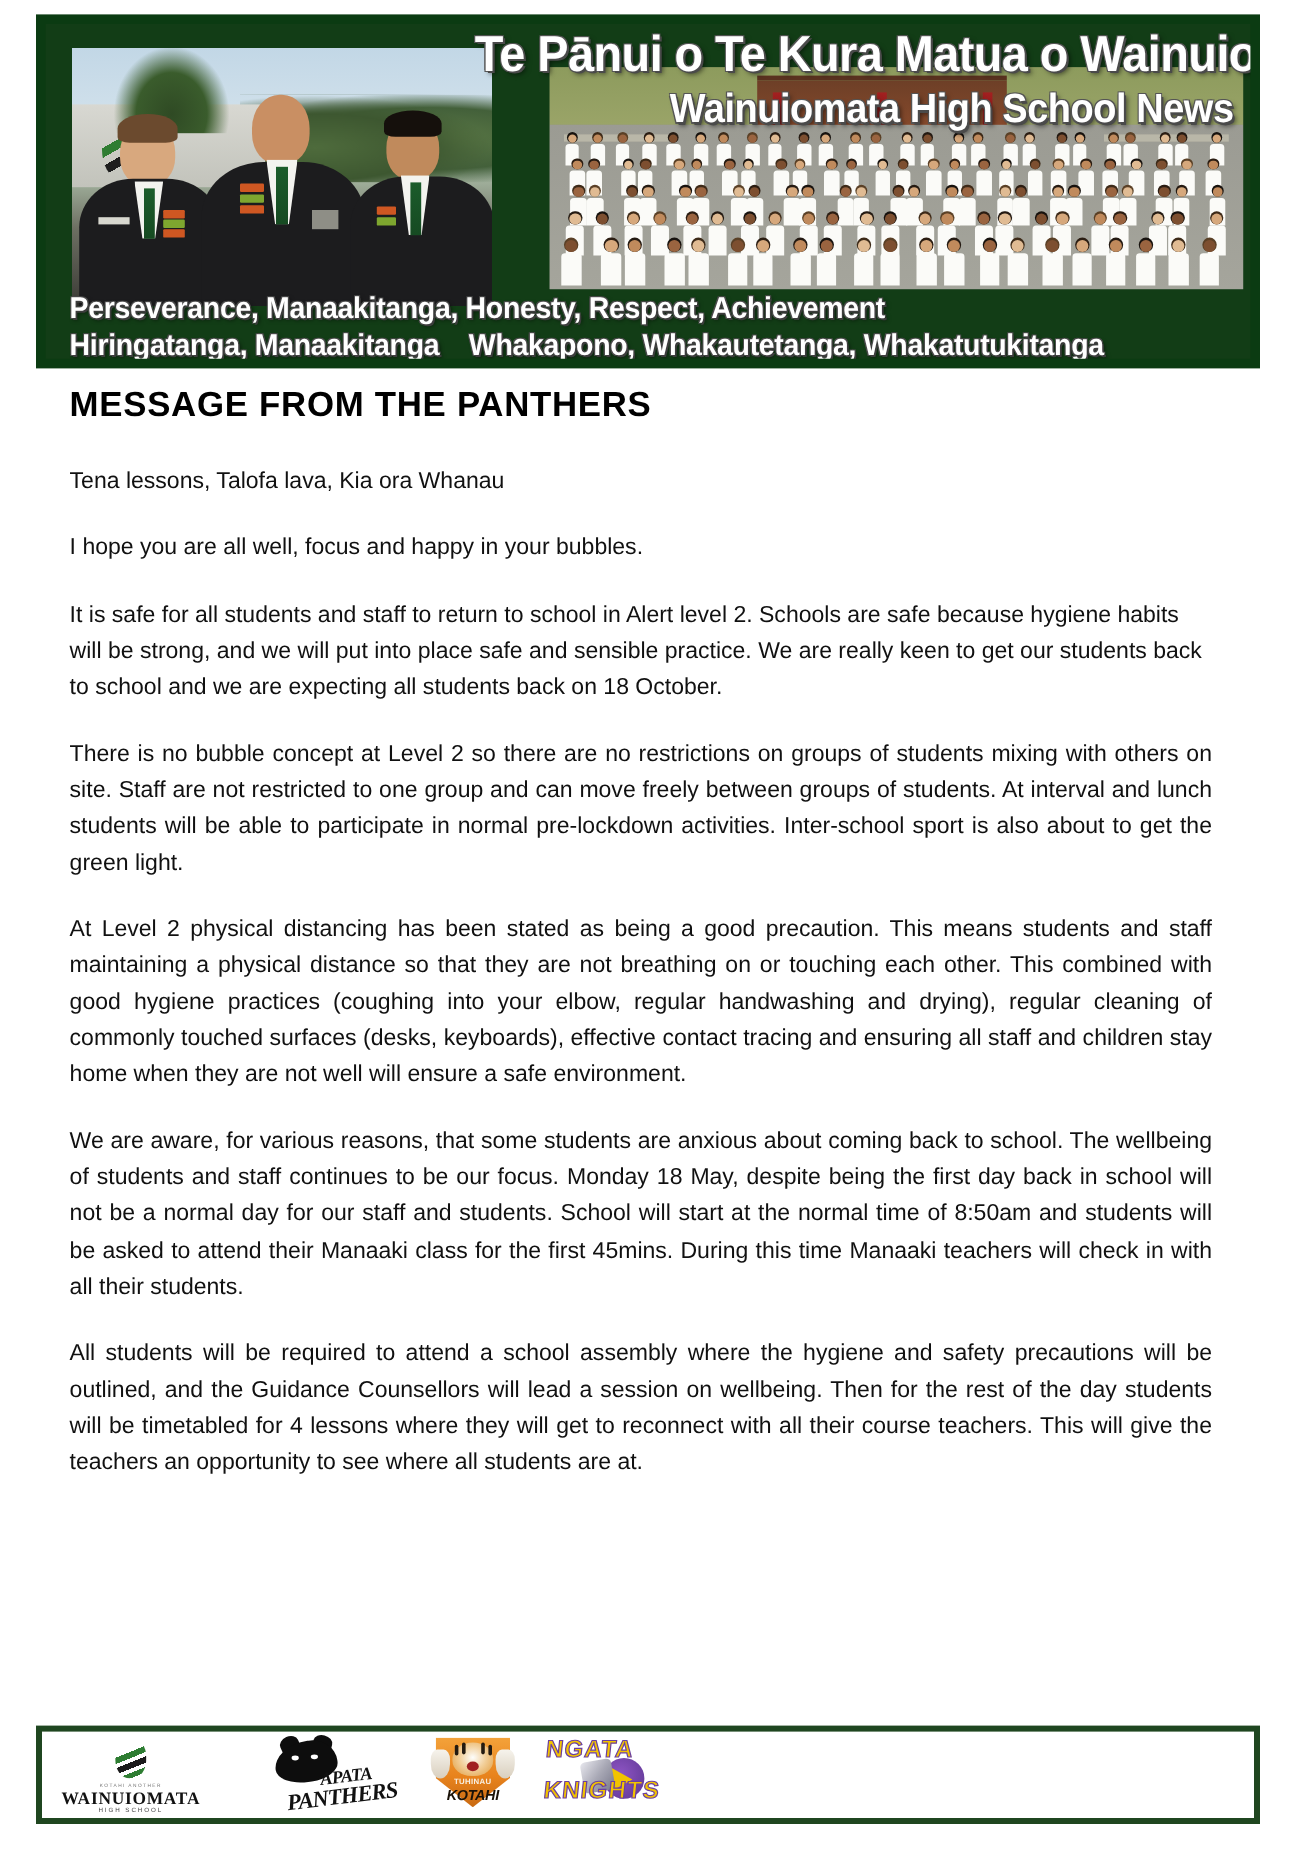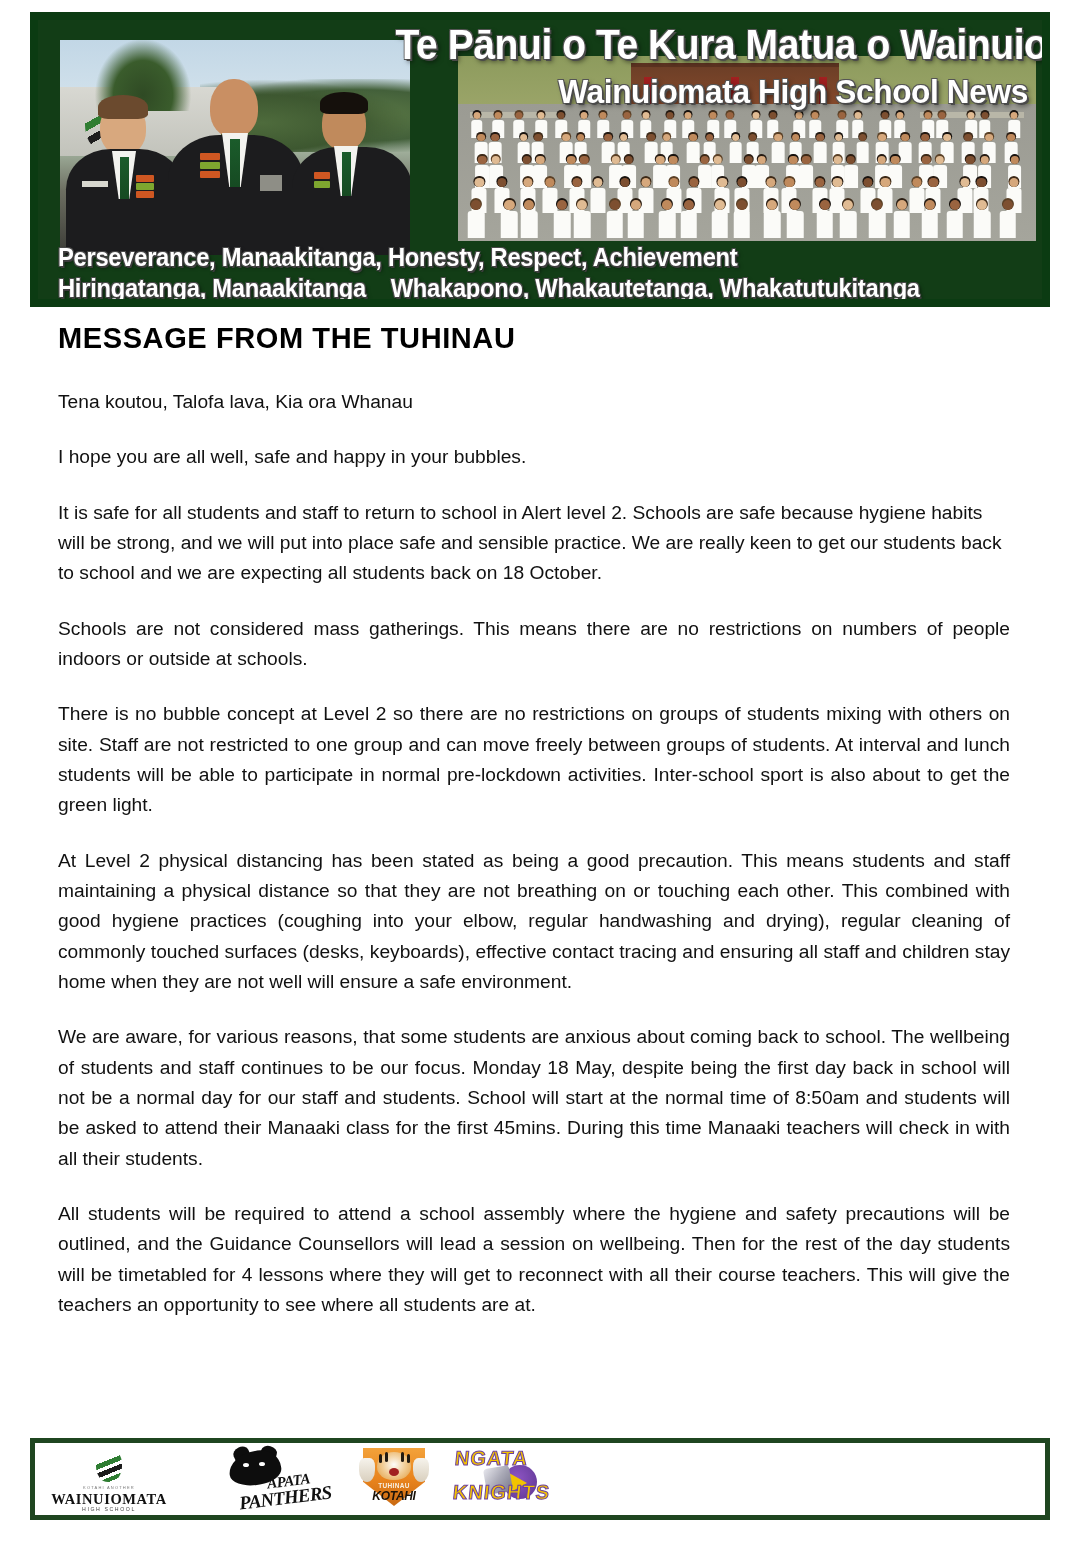--- a/index.html
+++ b/index.html
@@ -834,26 +834,25 @@
     <div class="banner-title2">Wainuiomata High School News</div>
 
     <div class="values l1">Perseverance, Manaakitanga, Honesty, Respect, Achievement</div>
     <div class="values l2">
       <span>Hiringatanga, Manaakitanga</span><span class="gap"></span><span>Whakapono, Whakautetanga, Whakatutukitanga</span>
     </div>
   </div>
 </div>
 
 <div class="article">
-  <h1 class="section-title">MESSAGE FROM THE TUHINAU</h1>
-
-  <p class="para left">Tena koutou, Talofa lava, Kia ora Whanau</p>
-  <p class="para left">I hope you are all well, safe and happy in your bubbles.</p>
+  <h1 class="section-title">MESSAGE FROM THE PANTHERS</h1>
+
+  <p class="para left">Tena lessons, Talofa lava, Kia ora Whanau</p>
+  <p class="para left">I hope you are all well, focus and happy in your bubbles.</p>
   <p class="para left">It is safe for all students and staff to return to school in Alert level 2.  Schools are safe because hygiene habits will be strong, and we will put into place safe and sensible practice.  We are really keen to get our students back to school and we are expecting all students back on 18 October.</p>
-  <p class="para">Schools are not considered mass gatherings.  This means there are no restrictions on numbers of people indoors or outside at schools.</p>
   <p class="para">There is no bubble concept at Level 2 so there are no restrictions on groups of students mixing with others on site.  Staff are not restricted to one group and can move freely between groups of students.  At interval and lunch students will be able to participate in normal pre-lockdown activities.  Inter-school sport is also about to get the green light.</p>
   <p class="para">At Level 2 physical distancing has been stated as being a good precaution.  This means students and staff maintaining a physical distance so that they are not breathing on or touching each other.  This combined with good hygiene practices (coughing into your elbow, regular handwashing and drying), regular cleaning of commonly touched surfaces (desks, keyboards), effective contact tracing and ensuring all staff and children stay home when they are not well will ensure a safe environment.</p>
   <p class="para">We are aware, for various reasons, that some students are anxious about coming back to school.  The wellbeing of students and staff continues to be our focus. Monday 18 May, despite being the first day back in school will not be a normal day for our staff and students.  School will start at the normal time of 8:50am and students will be asked to attend their Manaaki class for the first 45mins.  During this time Manaaki teachers will check in with all their students.</p>
   <p class="para">All students will be required to attend a school assembly where the hygiene and safety precautions will be outlined, and the Guidance Counsellors will lead a session on wellbeing.  Then for the rest of the day students will be timetabled for 4 lessons where they will get to reconnect with all their course teachers.  This will give the teachers an opportunity to see where all students are at.</p>
 </div>
 
 <div class="footer">
   <div class="footer-inner">
 
     <div class="logo-slot whs">

